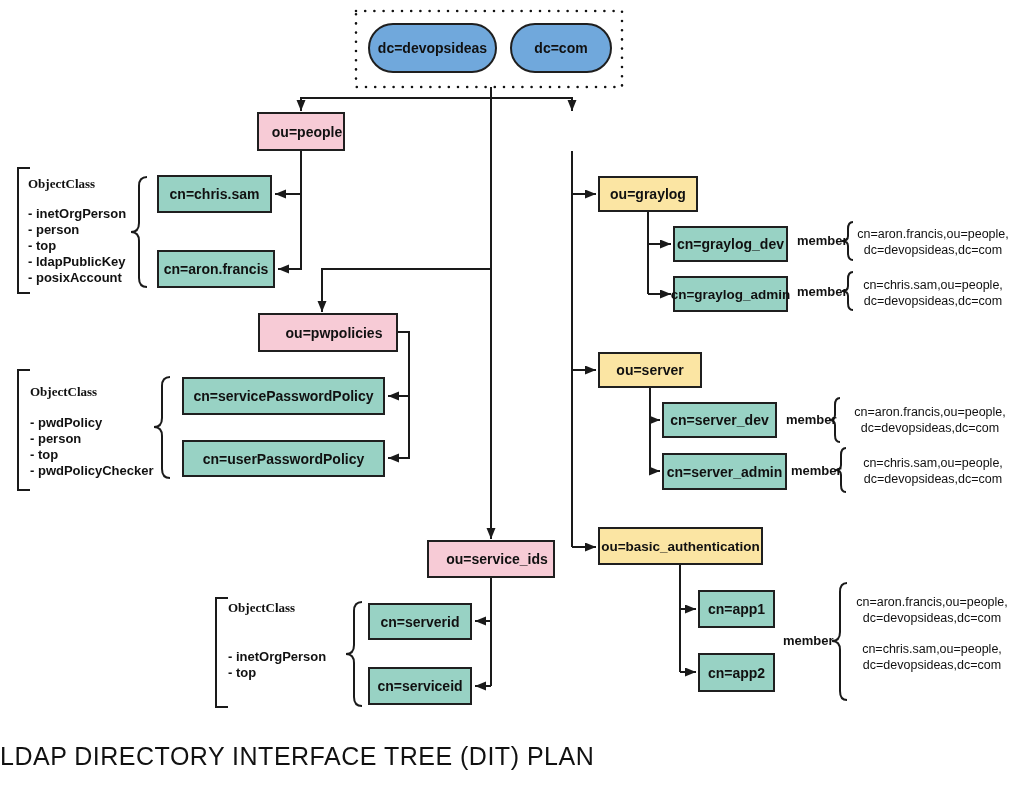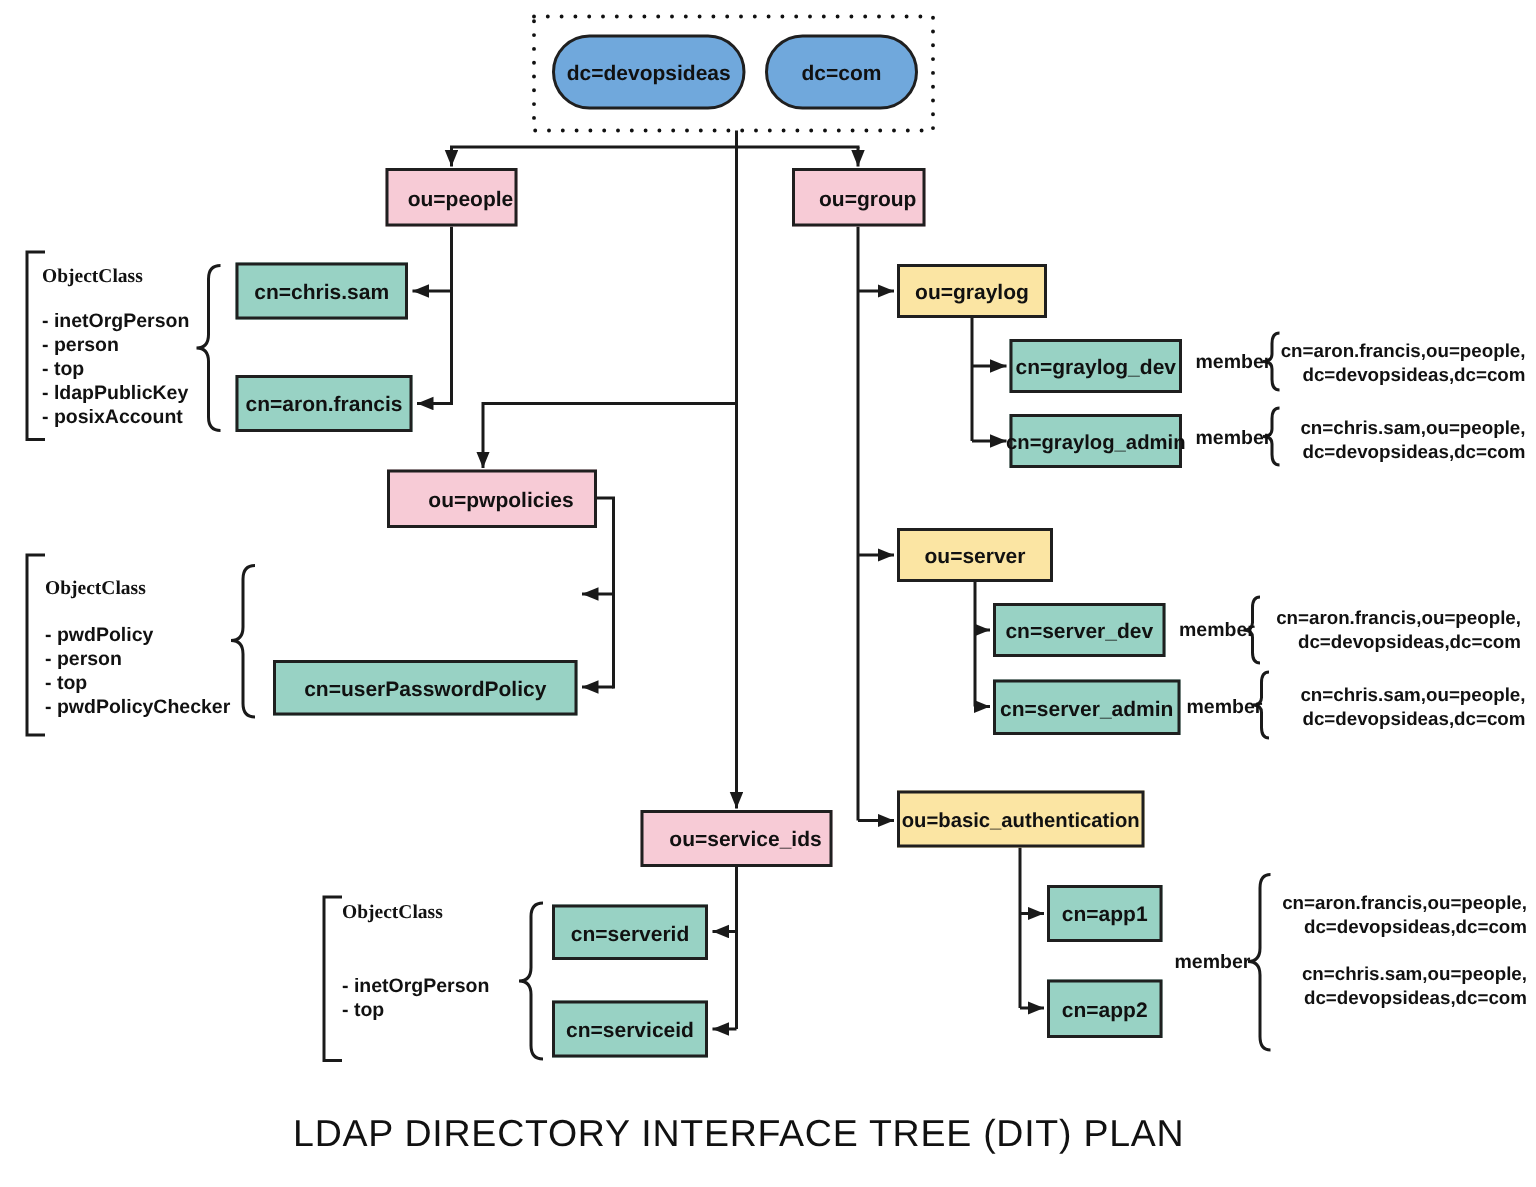--- a/index.html
+++ b/index.html
@@ -15,26 +15,26 @@
   }
   .pill{background:var(--blue,#70A8DC);border-radius:26px;}
   .pink{background:var(--pink,#F7CBD6);padding-left:12px;}
   .yellow{background:var(--yellow,#FBE5A3);}
   .teal{background:var(--teal,#98D2C4);}
   .tight{font-size:13.5px;}
   .oc{position:absolute;z-index:2;font-weight:bold;font-size:13px;line-height:16px;}
   .oc-title{font-size:13px;font-family:Liberation Serif, serif;}
   .oc-items div{white-space:nowrap;}
   .member{position:absolute;z-index:2;font-weight:bold;font-size:13px;white-space:nowrap;}
-  .dn{position:absolute;z-index:2;font-weight:bold;font-size:12.5px;line-height:15.5px;text-align:right;}
+  .dn{position:absolute;z-index:2;font-weight:normal;font-size:12.5px;line-height:15.5px;text-align:center;}
   .dn span{display:block;white-space:nowrap;}
   .dn-gap{height:16px;}
   .title{
     position:absolute;left:0;top:742px;width:985px;z-index:2;
-    text-align:center;font-size:25px;font-weight:400;letter-spacing:0.5px;color:#111;
+    font-size:25px;font-weight:400;letter-spacing:0.5px;color:#111;
   }
 </style>
 </head>
 <body>
 
 <div class="canvas">
 
   <svg class="wires" width="1024" height="791" viewBox="0 0 1024 791">
     <defs>
       <marker id="ah" markerUnits="userSpaceOnUse" markerWidth="12" markerHeight="10" refX="11" refY="4.5" orient="auto">
@@ -98,29 +98,29 @@
       <path d="M840,398 Q835,398 835,405 L835,415 Q835,420 829,420 Q835,420 835,425 L835,435 Q835,442 840,442"></path>
       <path d="M846,448 Q841,448 841,455 L841,465 Q841,470 835,470 Q841,470 841,475 L841,485 Q841,492 846,492"></path>
       <path d="M847,583 Q840,583 840,592 L840,632 Q840,641 832,641 Q840,641 840,650 L840,691 Q840,700 847,700"></path>
     </g>
   </svg>
 
   <div class="node pill" style="left:368px;top:23px;width:129px;height:50px">dc=devopsideas</div>
   <div class="node pill" style="left:510px;top:23px;width:102px;height:50px">dc=com</div>
 
   <div class="node pink" style="left:257px;top:112px;width:88px;height:39px">ou=people</div>
-  <div class="node pink" style="left:528px;top:112px;width:89px;height:39px">ou=group</div>
   <div class="node pink" style="left:258px;top:313px;width:140px;height:39px">ou=pwpolicies</div>
   <div class="node pink" style="left:427px;top:540px;width:128px;height:38px">ou=service_ids</div>
   <div class="node yellow" style="left:598px;top:176px;width:100px;height:36px">ou=graylog</div>
   <div class="node yellow" style="left:598px;top:352px;width:104px;height:36px">ou=server</div>
   <div class="node yellow tight" style="left:598px;top:527px;width:165px;height:38px">ou=basic_authentication</div>
 
   <div class="node teal" style="left:157px;top:175px;width:115px;height:38px">cn=chris.sam</div>
   <div class="node teal" style="left:157px;top:250px;width:118px;height:38px">cn=aron.francis</div>
+  <div class="node teal" style="left:182px;top:377px;width:203px;height:38px">cn=servicePasswordPolicy</div>
   <div class="node teal" style="left:182px;top:440px;width:203px;height:37px">cn=userPasswordPolicy</div>
   <div class="node teal" style="left:368px;top:603px;width:104px;height:37px">cn=serverid</div>
   <div class="node teal" style="left:368px;top:667px;width:104px;height:38px">cn=serviceid</div>
   <div class="node teal" style="left:673px;top:226px;width:115px;height:36px">cn=graylog_dev</div>
   <div class="node teal tight" style="left:673px;top:276px;width:115px;height:36px">cn=graylog_admin</div>
   <div class="node teal" style="left:662px;top:402px;width:115px;height:36px">cn=server_dev</div>
   <div class="node teal" style="left:662px;top:453px;width:125px;height:37px">cn=server_admin</div>
   <div class="node teal" style="left:698px;top:590px;width:77px;height:38px">cn=app1</div>
   <div class="node teal" style="left:698px;top:653px;width:77px;height:39px">cn=app2</div>
 

